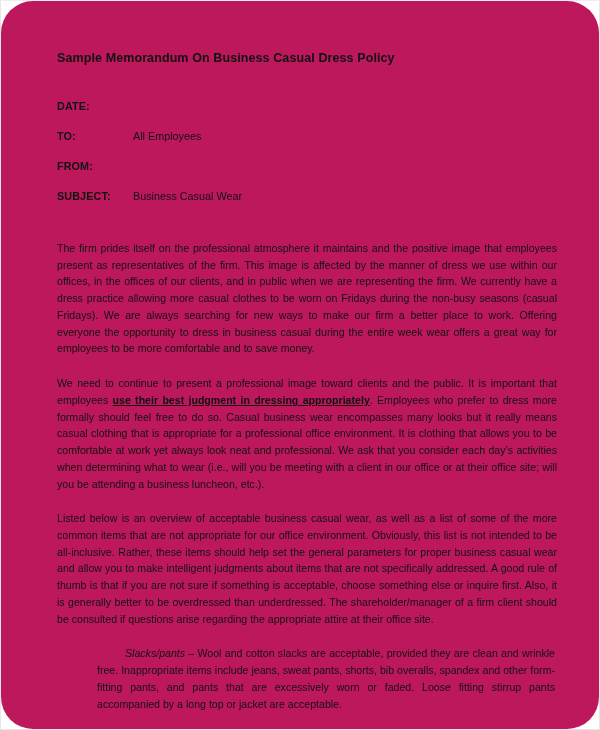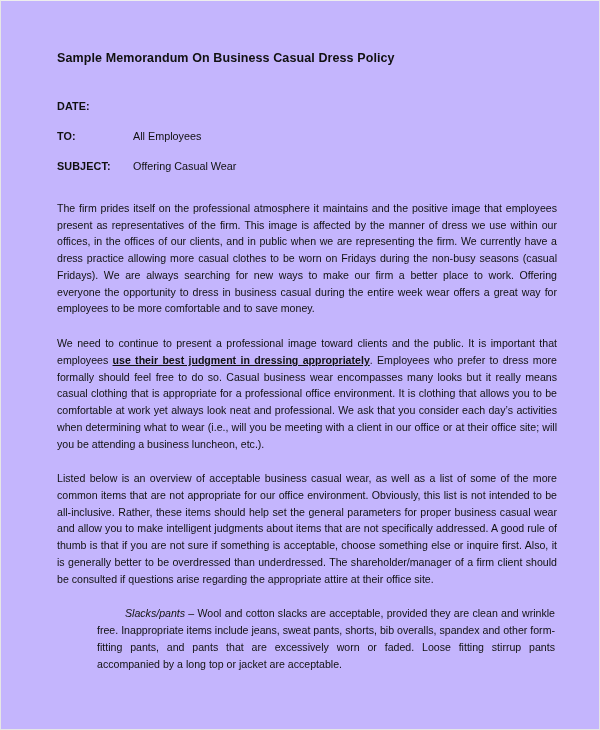--- a/index.html
+++ b/index.html
@@ -22,23 +22,24 @@
     border: 1px solid #e6e6e6;
     border-top: 1px solid #eeeeee;
     padding: 0;
   }
   .sheet {
     position: absolute;
     left: 0;
     top: 0;
     right: 0;
     bottom: 0;
-    background: #c4b5fd;
+    background: #be185d;
     padding: 44px 40px 0 56px;
     box-sizing: border-box;
+    border-radius: 32px;
   }
   .doc-title {
     font-size: 12.5px;
     font-weight: bold;
     color: #111111;
     letter-spacing: 0.1px;
     margin: 0 0 0 0;
     padding-top: 6px;
     line-height: 1.2;
   }
@@ -59,21 +60,21 @@
     font-weight: bold;
     width: 76px;
     flex: 0 0 76px;
     color: #111111;
     letter-spacing: 0.1px;
   }
   .field-value {
     color: #111111;
   }
   .body-block {
-    margin-top: 28px;
+    margin-top: 38px;
   }
   p.para {
     font-size: 10.6px;
     line-height: 1.58;
     color: #111111;
     text-align: justify;
     margin: 0 0 18px 0;
     padding-right: 2px;
   }
   p.para.last-para {
@@ -104,24 +105,28 @@
       <div class="field-row">
         <span class="field-label">DATE:</span>
         <span class="field-value"></span>
       </div>
 
       <div class="field-row">
         <span class="field-label">TO:</span>
         <span class="field-value">All Employees</span>
       </div>
 
+      <div class="field-row">
+        <span class="field-label">FROM:</span>
+        <span class="field-value"></span>
+      </div>
 
       <div class="field-row">
         <span class="field-label">SUBJECT:</span>
-        <span class="field-value">Offering Casual Wear</span>
+        <span class="field-value">Business Casual Wear</span>
       </div>
 
     </div>
 
     <div class="body-block">
 
       <p class="para">The firm prides itself on the professional atmosphere it maintains and the positive image that employees present as representatives of the firm.  This image is affected by the manner of dress we use within our offices, in the offices of our clients, and in public when we are representing the firm.  We currently have a dress practice allowing more casual clothes to be worn on Fridays during the non-busy seasons (casual Fridays).  We are always searching for new ways to make our firm a better place to work.  Offering everyone the opportunity to dress in business casual during the entire week wear offers a great way for employees to be more comfortable and to save money.</p>
 
       <p class="para"><span>We need to continue to present a professional image toward clients and the public.  It is important that employees </span><span class="u-text">use their best judgment in dressing appropriately</span><span>.  Employees who prefer to dress more formally should feel free to do so.  Casual business wear encompasses many looks but it really means casual clothing that is appropriate for a professional office environment.  It is clothing that allows you to be comfortable at work yet always look neat and professional.  We ask that you consider each day’s activities when determining what to wear (i.e., will you be meeting with a client in our office or at their office site; will you be attending a business luncheon, etc.).</span></p>
 

